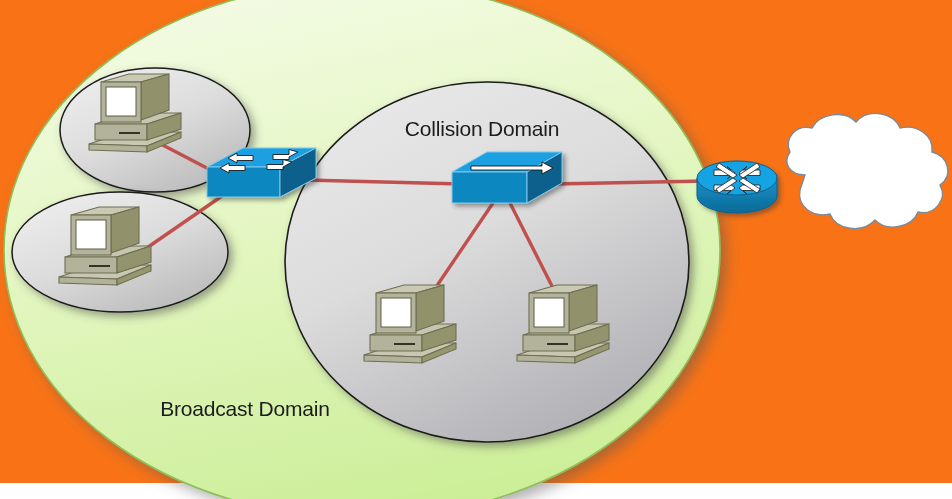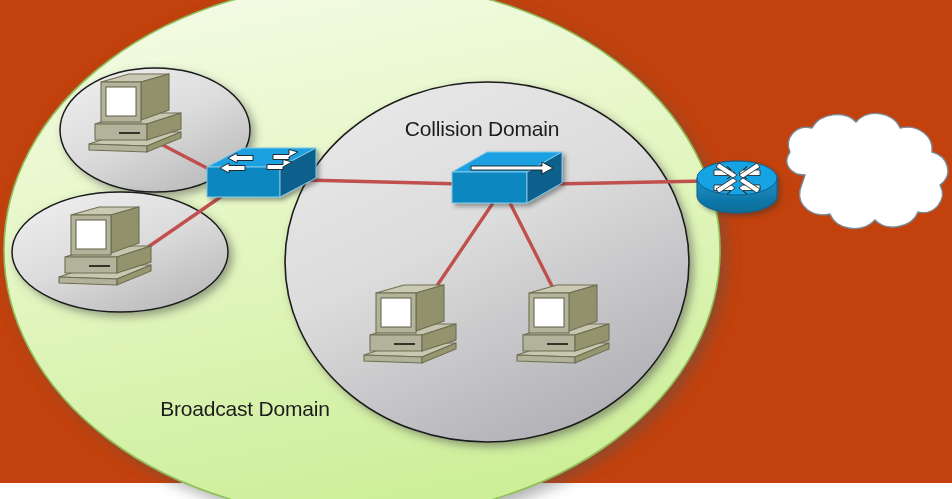--- a/index.html
+++ b/index.html
@@ -10,21 +10,21 @@
   body {
     width: 952px;
     height: 499px;
     overflow: hidden;
     font-family: "Liberation Sans", sans-serif;
   }
   #diagram-root {
     position: relative;
     width: 952px;
     height: 483px;
-    background: #c2410c;
+    background: #f97316;
   }
   #net-svg {
     display: block;
     width: 952px;
     height: 499px;
   }
   .domain-label {
     font-family: "Liberation Sans", sans-serif;
     font-size: 21px;
     font-weight: 400;

